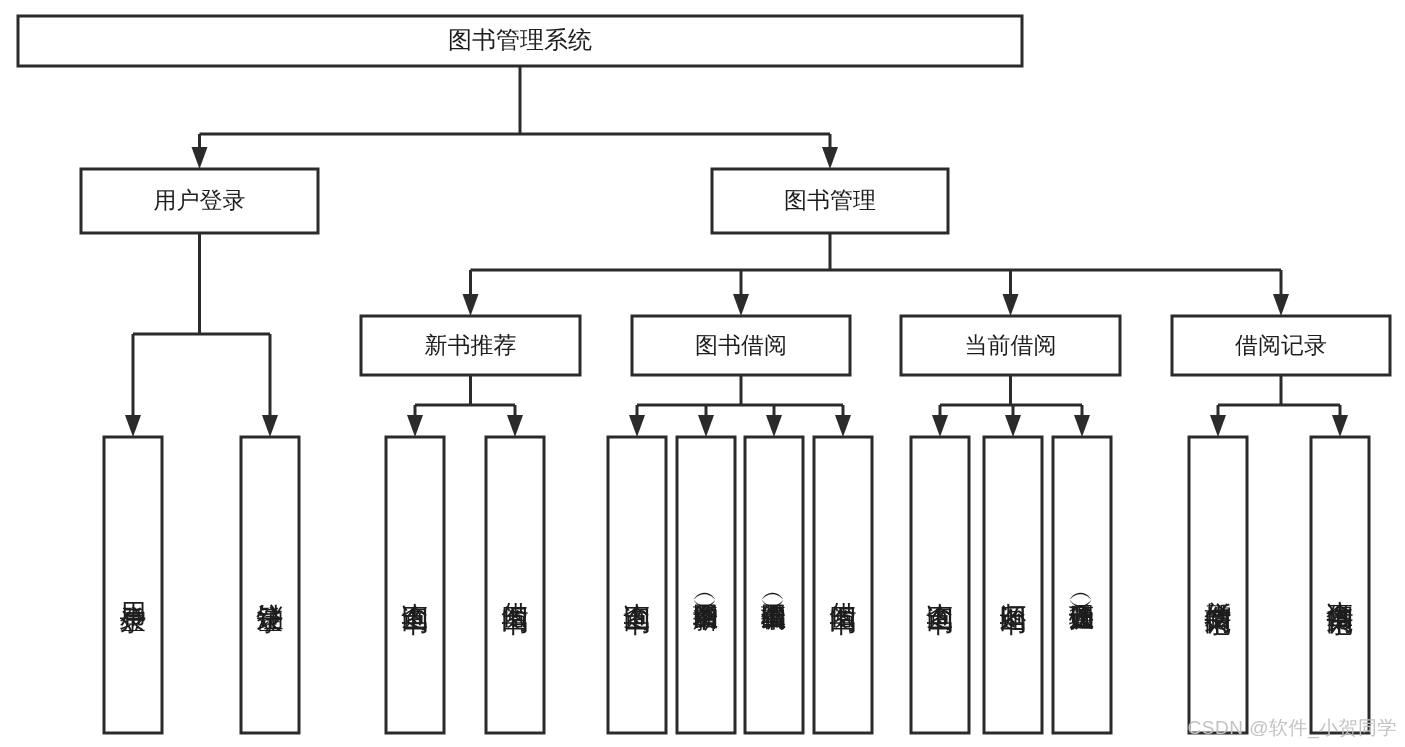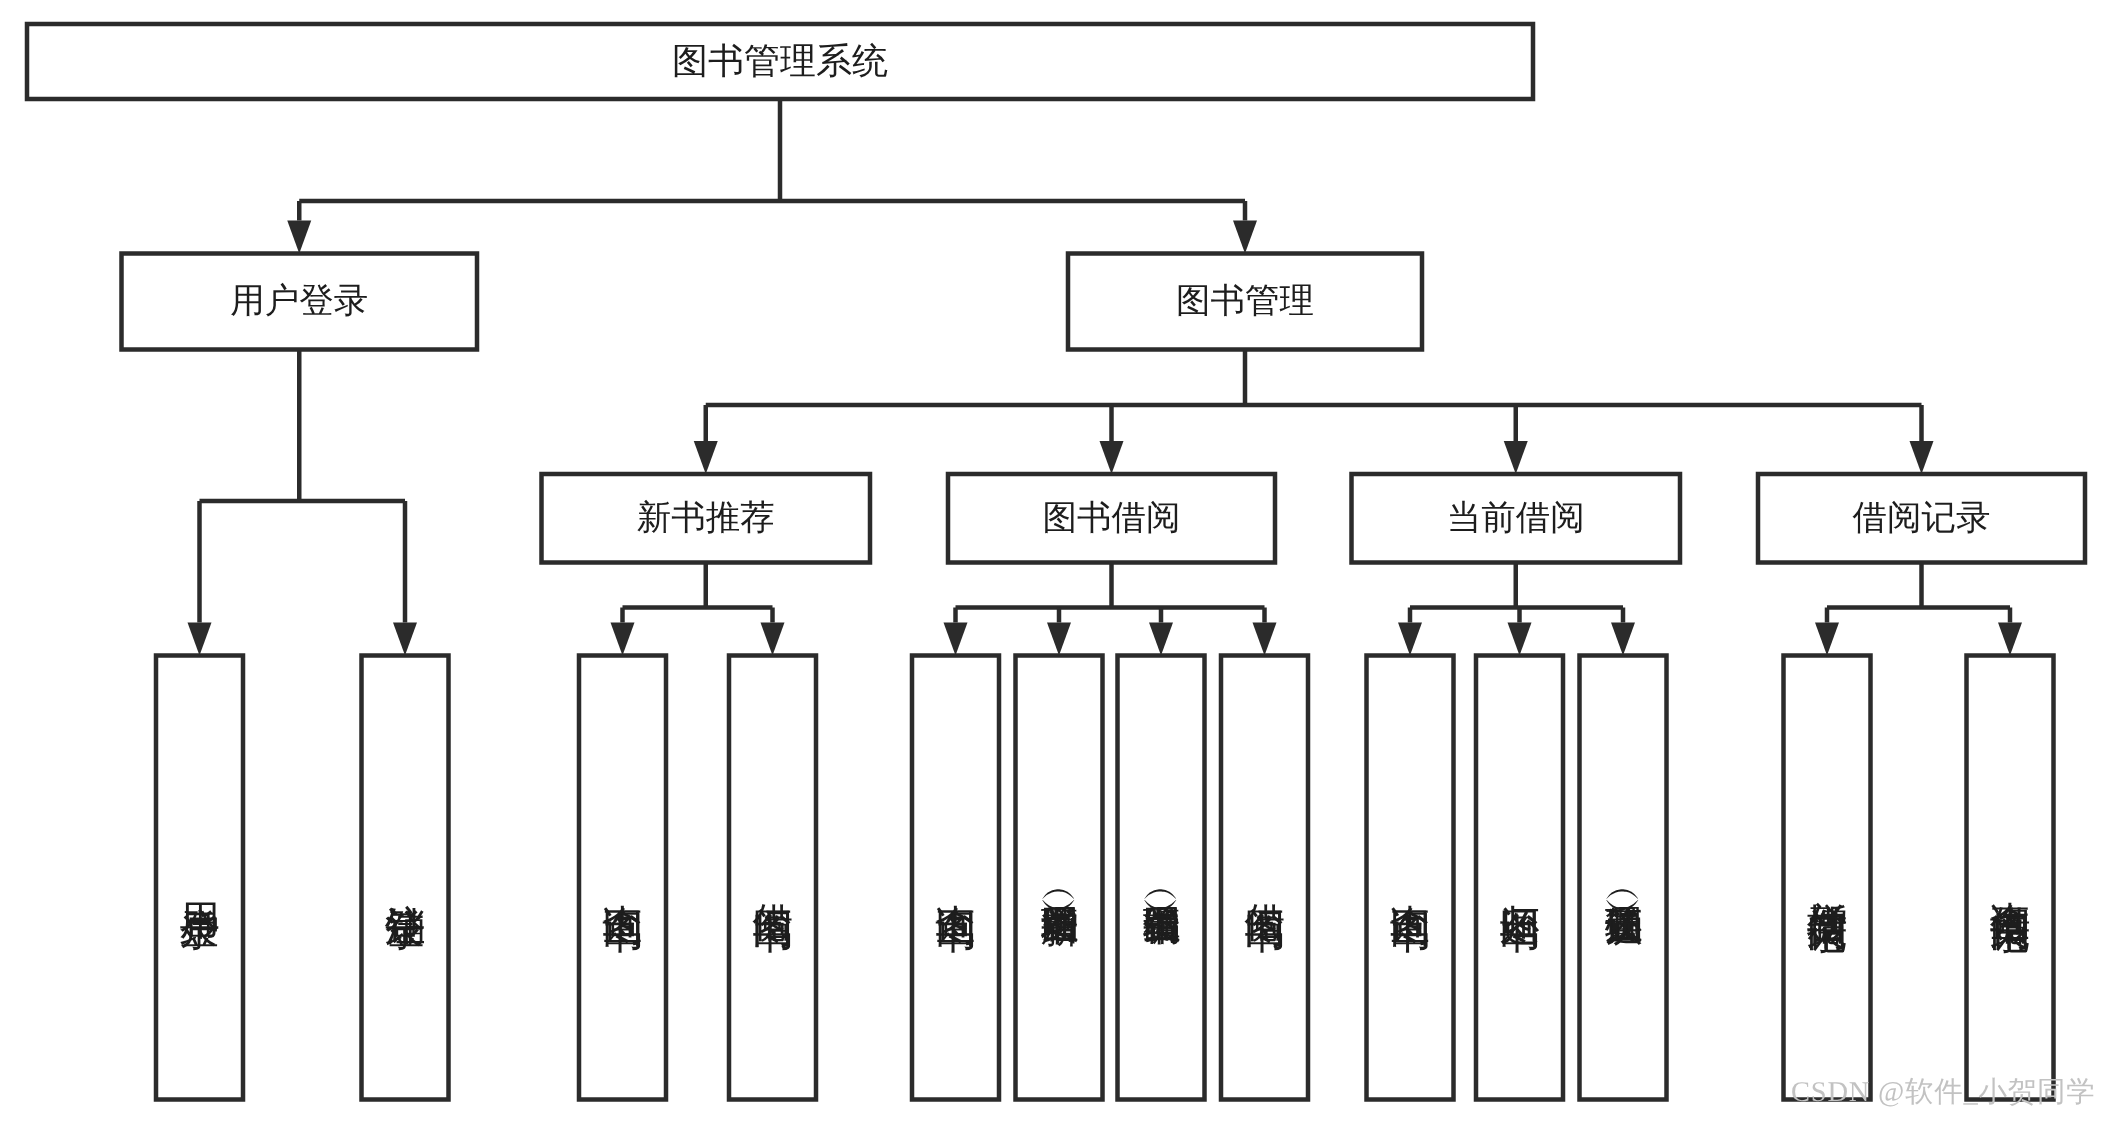--- a/index.html
+++ b/index.html
@@ -66,21 +66,21 @@
     font-size: 27px;
     line-height: 1.12;
     letter-spacing: 2px;
     color: #1d1d1d;
     white-space: nowrap;
   }
   .watermark {
     position: absolute;
     right: 8px;
     bottom: 6px;
-    font-family: Liberation Serif, serif;
+    font-family: Liberation Sans, sans-serif;
     font-size: 19px;
     color: #c2c2c2;
     letter-spacing: 0.5px;
     white-space: nowrap;
     user-select: none;
   }
 </style>
 </head>
 <body>
 

